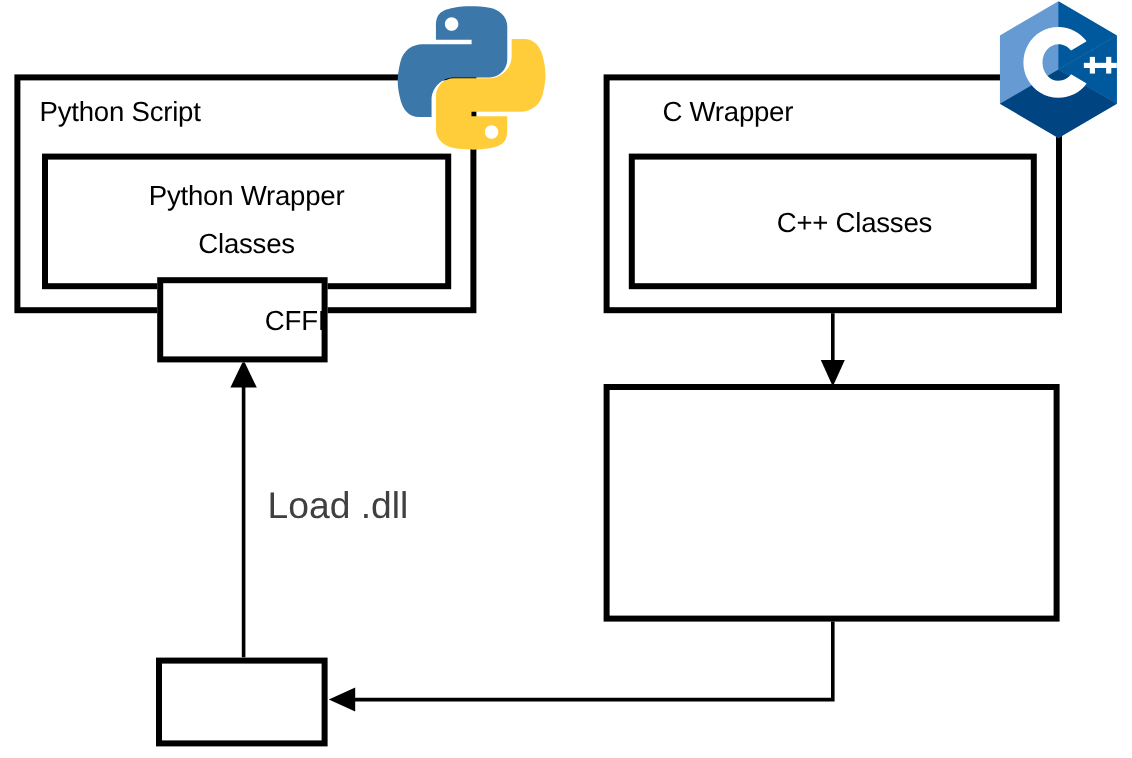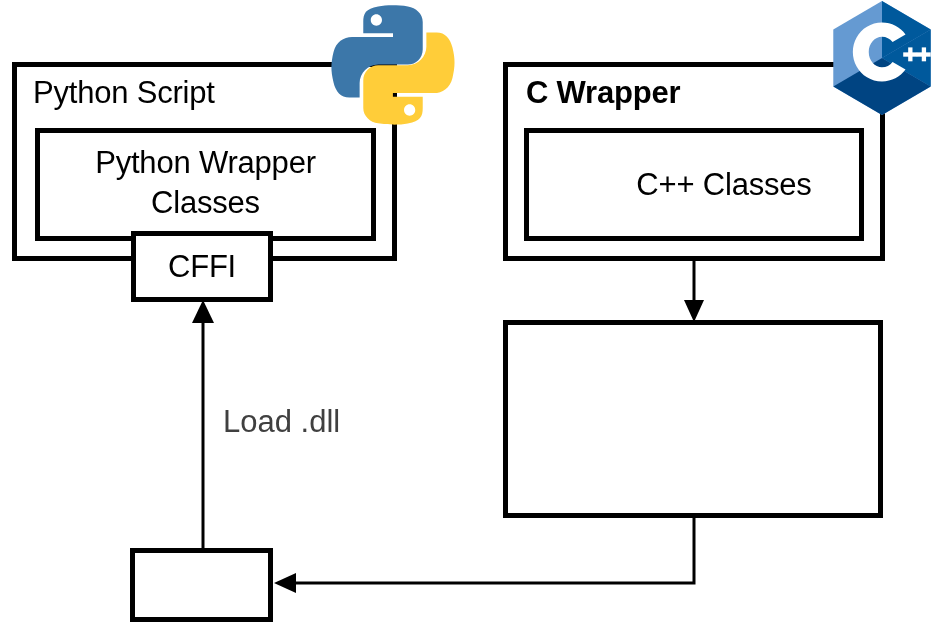--- a/index.html
+++ b/index.html
@@ -21,21 +21,21 @@
   .box {
     position: absolute;
     background: transparent;
     border: 5px solid #000000;
     box-sizing: border-box;
   }
   .box-label {
     position: absolute;
     color: #000000;
     font-family: "Liberation Sans", sans-serif;
-    font-size: 31px;
+    font-size: 23px;
     line-height: 38px;
     white-space: pre;
     letter-spacing: -0.2px;
   }
   .label-left {
     text-align: left;
   }
   .label-center {
     text-align: center;
   }
@@ -100,31 +100,31 @@
   </svg>
 
   <div class="box z-box" style="left:12px; top:62px; width:385px; height:199px;"></div>
   <div class="box-label label-left z-text" style="left:33px; top:74px; width:300px;">Python Script</div>
 
   <div class="box z-box" style="left:35px; top:128px; width:341px; height:113px;"></div>
   <div class="box-label label-center z-text" style="left:42px; top:144px; width:327px;">Python Wrapper</div>
   <div class="box-label label-center z-text" style="left:42px; top:184px; width:327px;">Classes</div>
 
   <div class="box z-cffi" style="left:131px; top:231px; width:142px; height:71px; background:#ffffff;"></div>
-  <div class="box-label label-center z-cffi" style="left:133px; top:248px; width:138px;">CFFI</div>
+  <div class="box-label label-center z-cffi" style="left:133px; top:248px; width:138px;text-align:right;">CFFI</div>
 
   <div class="box z-box" style="left:130px; top:548px; width:143px; height:74px; background:#ffffff;"></div>
 
   <div class="edge-label z-text" style="left:223px; top:404px;">Load .dll</div>
 
   <div class="box z-box" style="left:503px; top:62px; width:382px; height:199px;"></div>
-  <div class="box-label label-left z-text" style="left:526px; top:74px; width:300px;font-weight:bold;">C Wrapper</div>
+  <div class="box-label label-left z-text" style="left:552px; top:74px; width:300px;">C Wrapper</div>
 
   <div class="box z-box" style="left:524px; top:128px; width:340px; height:113px;"></div>
-  <div class="box-label label-center z-text" style="left:560px; top:166px; width:328px;">C++ Classes</div>
+  <div class="box-label label-center z-text" style="left:548px; top:166px; width:328px;">C++ Classes</div>
 
   <div class="box z-box" style="left:503px; top:320px; width:380px; height:198px;"></div>
 
   <div class="logo z-logo" style="left:328px; top:2px; width:130px; height:126px;">
     <svg viewBox="0 0 128 128" width="130" height="126" aria-hidden="true">
 
       <path fill="#3C77A9" d="M63.4 3.3c-5.2 0-10.1.4-14.5 1.2-12.8 2.3-15.1 7-15.1 15.7v11.5h30.2v3.8H22.5c-8.8 0-16.5 5.3-18.9 15.4-2.8 11.6-2.9 18.8 0 30.8 2.1 9 7.3 15.4 16.1 15.4h10.4V82.4c0-10 8.6-18.8 18.9-18.8h30.1c8.4 0 15.1-6.9 15.1-15.4V20.2c0-8.2-6.9-14.4-15.1-15.7-5.2-.9-10.6-1.2-15.7-1.2zM47.1 12.5c3.1 0 5.7 2.6 5.7 5.8 0 3.2-2.5 5.8-5.7 5.8-3.2 0-5.7-2.6-5.7-5.8 0-3.2 2.5-5.8 5.7-5.8z"></path>
 
       <path fill="#FFCD39" d="M64.6 124.7c5.2 0 10.1-.4 14.5-1.2 12.8-2.3 15.1-7 15.1-15.7V96.3H63.9v-3.8h41.6c8.8 0 16.5-5.3 18.9-15.4 2.8-11.6 2.9-18.8 0-30.8-2.1-9-7.3-15.4-16.1-15.4H97.9v14.6c0 10-8.6 18.8-18.9 18.8H48.9c-8.4 0-15.1 6.9-15.1 15.4v27.9c0 8.2 6.9 14.4 15.1 15.7 5.2.9 10.6 1.2 15.7 1.2zM80.9 115.5c-3.1 0-5.7-2.6-5.7-5.8 0-3.2 2.5-5.8 5.7-5.8 3.2 0 5.7 2.6 5.7 5.8 0 3.2-2.5 5.8-5.7 5.8z"></path>
     </svg>

